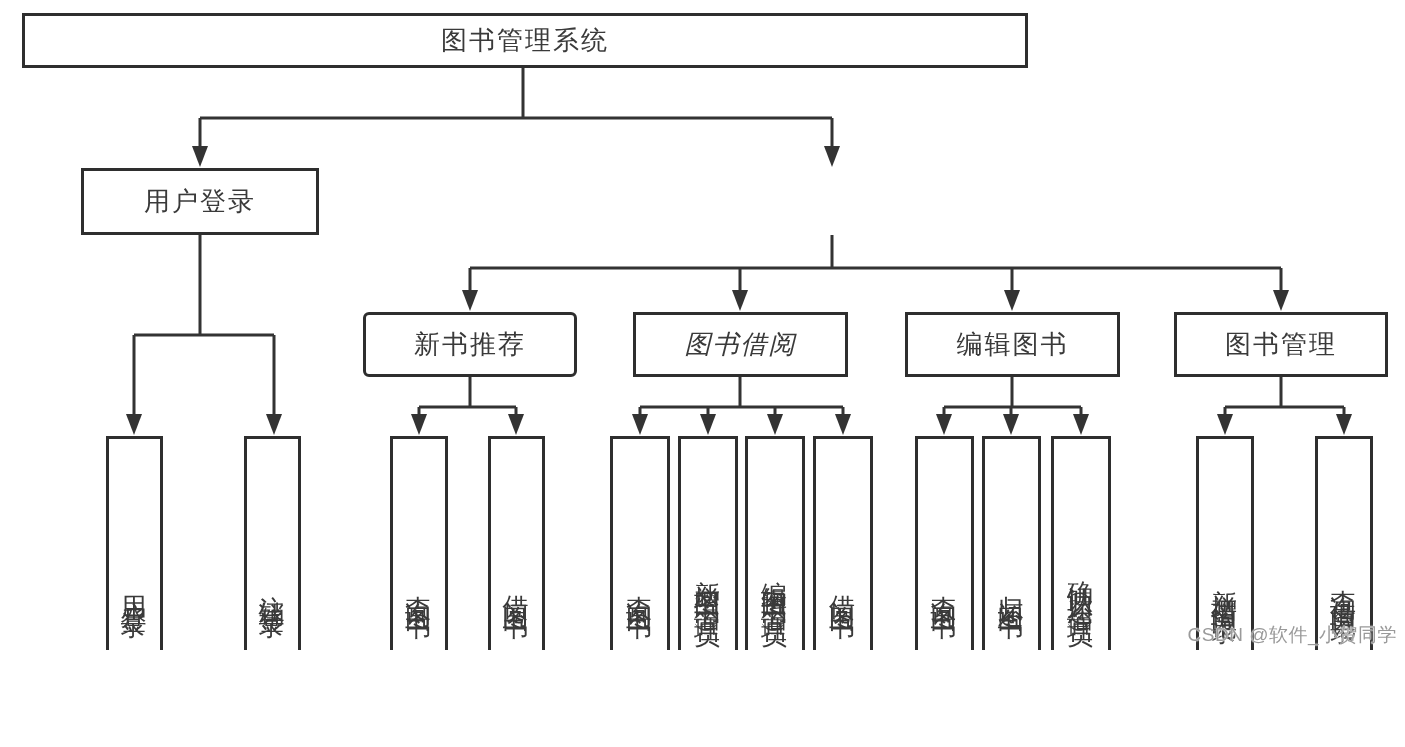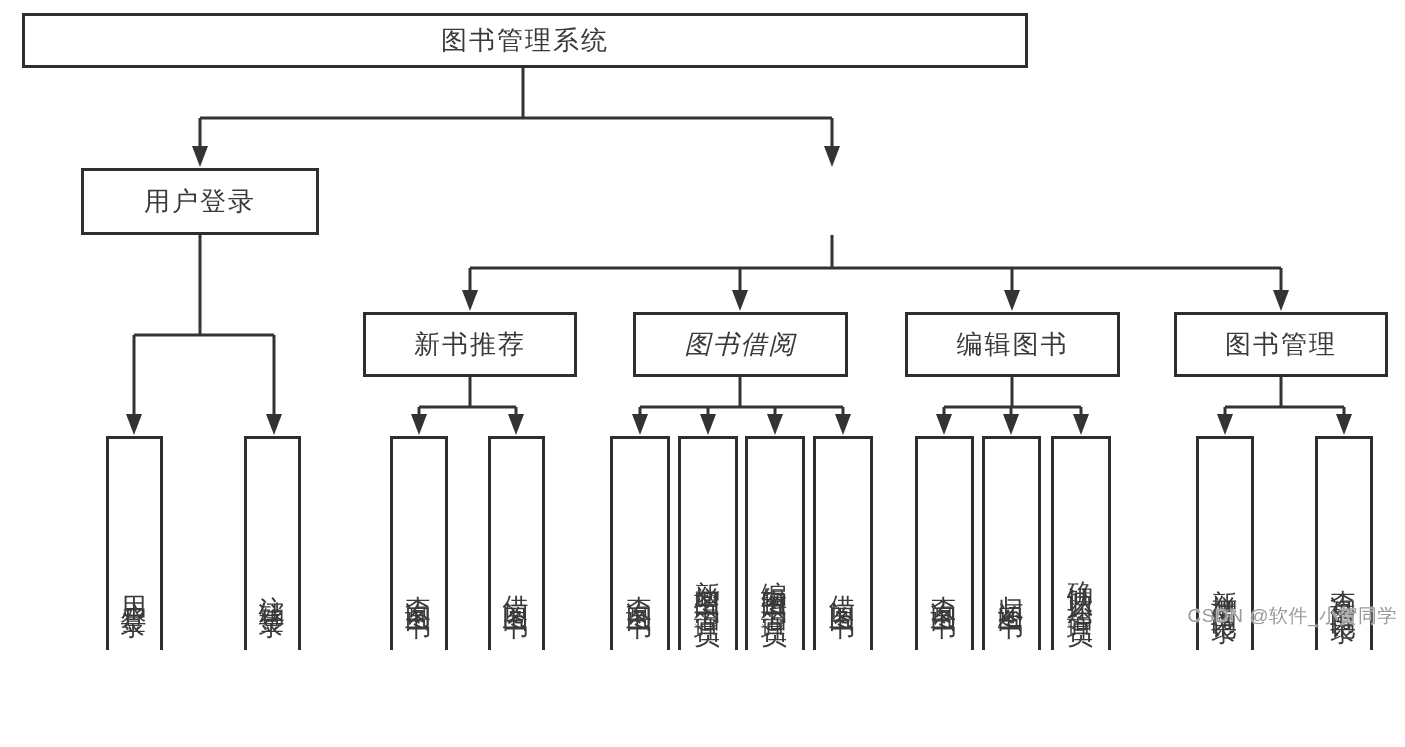--- a/index.html
+++ b/index.html
@@ -45,21 +45,21 @@
   }
   .v-node {
     writing-mode: vertical-rl;
     text-orientation: mixed;
     letter-spacing: 6px;
     white-space: normal;
   }
   .watermark {
     position: absolute;
     right: 8px;
-    bottom: 21px;
+    bottom: 2px;
     font-size: 19px;
     letter-spacing: 0.5px;
     color: var(--watermark);
     text-shadow: 0 0 2px #ffffff, 0 0 1px #ffffff;
   }
 </style>
 </head>
 <body>
 
 <div class="canvas">
@@ -97,21 +97,21 @@
 
     <path d="M1281 377 V407 M1225 407 H1344 M1225 407 V416 M1344 407 V416"></path>
     <polygon points="1217,414 1233,414 1225,435"></polygon>
     <polygon points="1336,414 1352,414 1344,435"></polygon>
   </svg>
 
   <div class="node" style="left:22px; top:13px; width:1006px; height:55px;">图书管理系统</div>
 
   <div class="node" style="left:81px; top:168px; width:238px; height:67px;">用户登录</div>
 
-  <div class="node" style="left:363px; top:312px; width:214px; height:65px;">新书推荐</div>
+  <div class="node" style="left:363px; top:312px; width:214px; height:65px;border-radius:6px;">新书推荐</div>
   <div class="node" style="left:633px; top:312px; width:215px; height:65px;font-style:italic;">图书借阅</div>
   <div class="node" style="left:905px; top:312px; width:215px; height:65px;">编辑图书</div>
   <div class="node" style="left:1174px; top:312px; width:214px; height:65px;">图书管理</div>
 
   <div class="node v-node" style="left:106px; top:436px; width:57px; height:301px;">用户登录</div>
   <div class="node v-node" style="left:244px; top:436px; width:57px; height:301px;">注销登录</div>
 
   <div class="node v-node" style="left:390px; top:436px; width:58px; height:301px;">查询图书</div>
   <div class="node v-node" style="left:488px; top:436px; width:57px; height:301px;">借阅图书</div>
 

